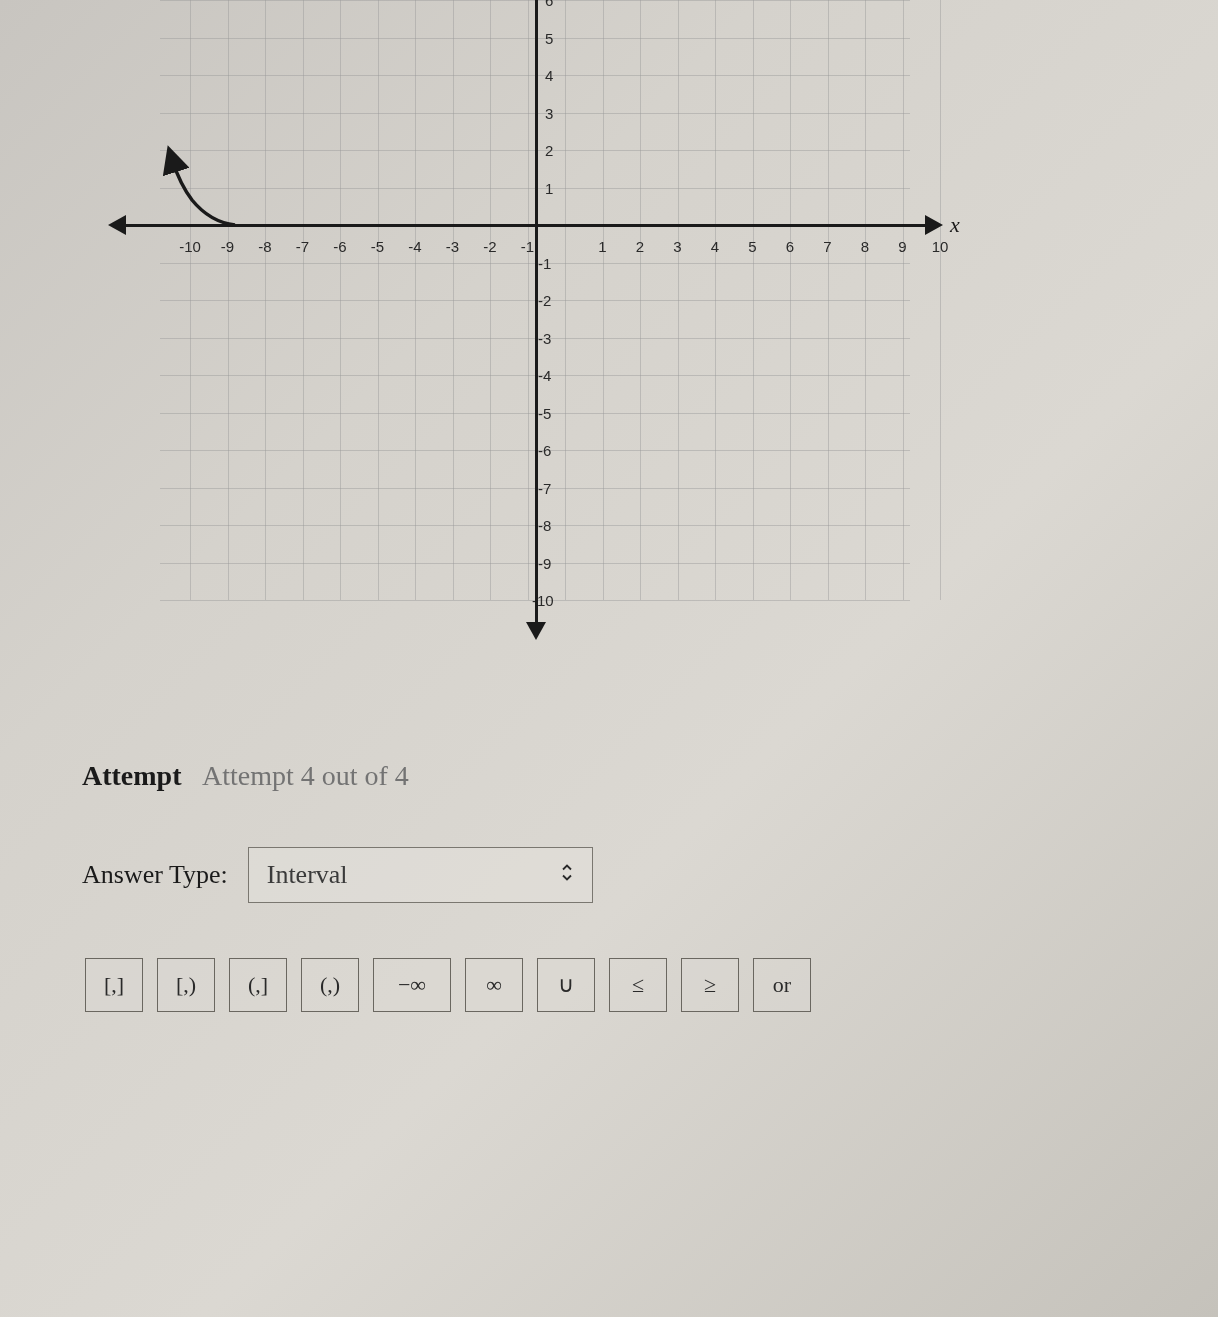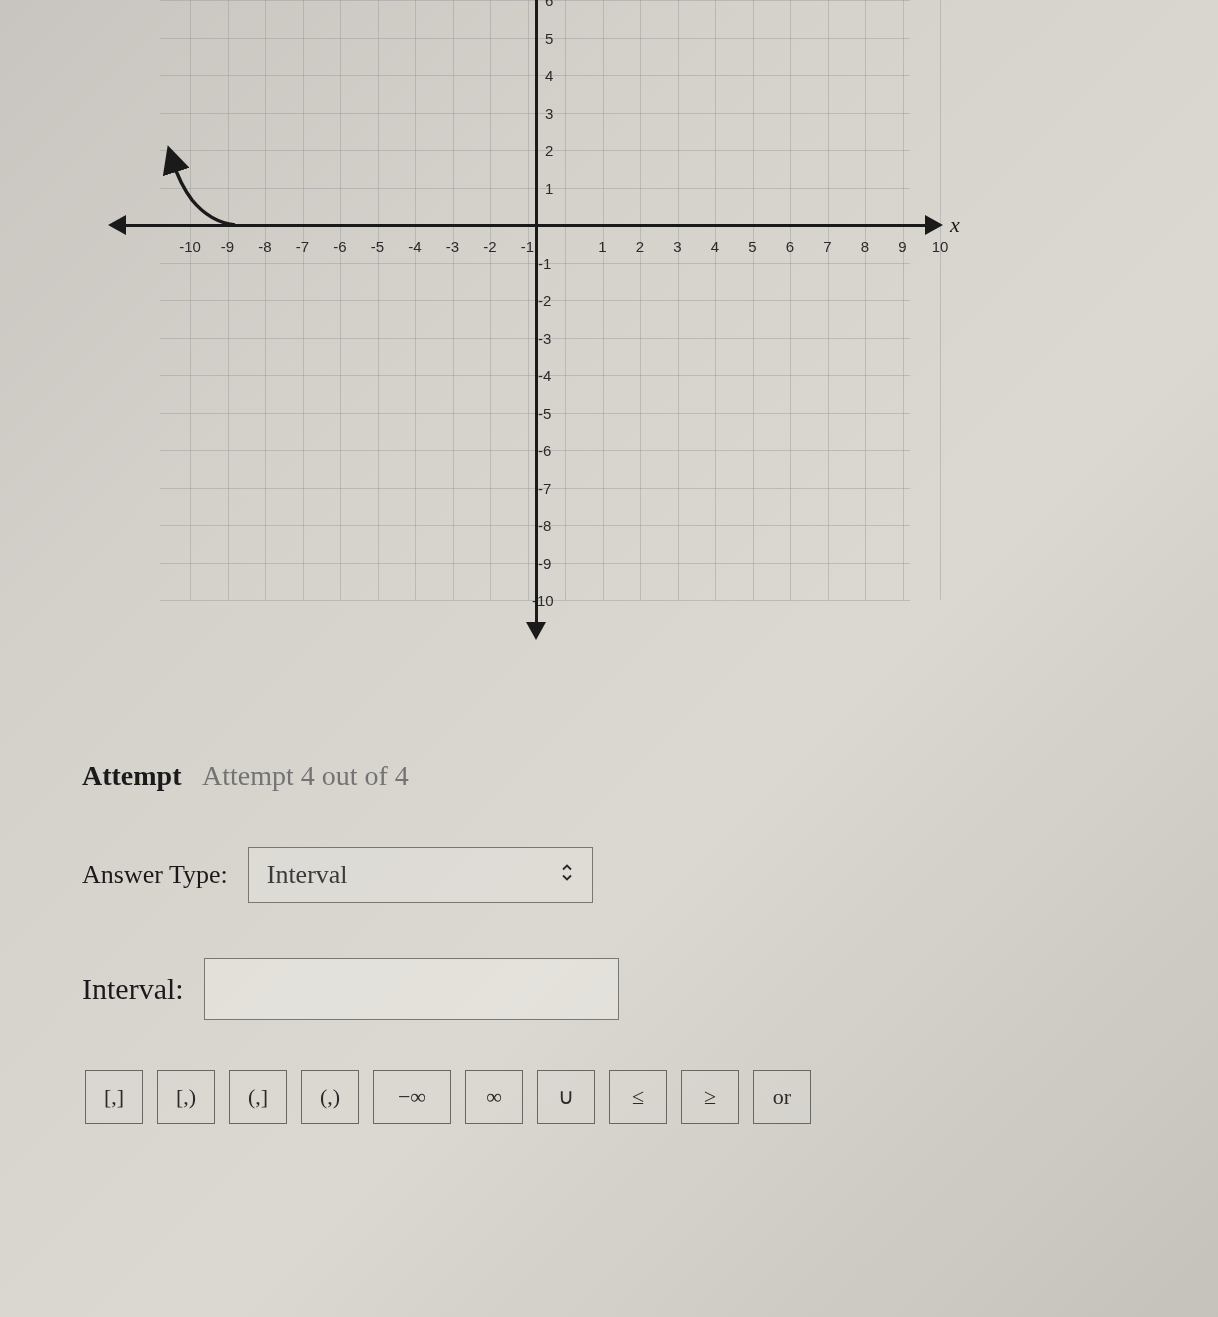--- a/index.html
+++ b/index.html
@@ -326,24 +326,20 @@
       <span>Interval</span>
       <span class="select-chevron">
         <svg width="14" height="20" viewBox="0 0 14 20">
           <path d="M3 7 L7 3 L11 7" stroke="#2a2a2a" stroke-width="1.8" fill="none"></path>
           <path d="M3 13 L7 17 L11 13" stroke="#2a2a2a" stroke-width="1.8" fill="none"></path>
         </svg>
       </span>
     </div>
   </div>
 
-  <div class="interval-row">
-    <span class="interval-label">Interval:</span>
-    <input class="interval-input" type="text" value="" style="">
-  </div>
 
   <div class="keypad">
     <div class="keypad-btn">[,]</div>
     <div class="keypad-btn">[,)</div>
     <div class="keypad-btn">(,]</div>
     <div class="keypad-btn">(,)</div>
     <div class="keypad-btn wide">−∞</div>
     <div class="keypad-btn">∞</div>
     <div class="keypad-btn">∪</div>
     <div class="keypad-btn">≤</div>

